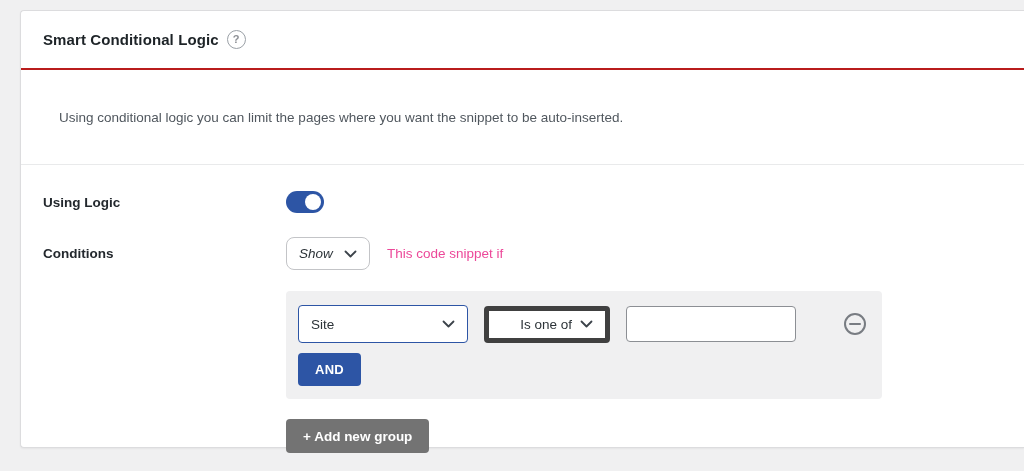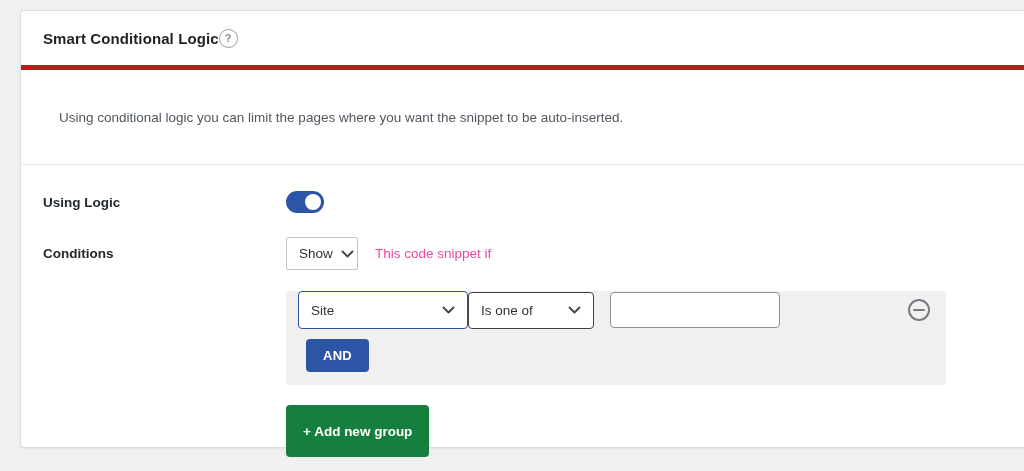--- a/index.html
+++ b/index.html
@@ -10,22 +10,22 @@
     -webkit-font-smoothing:antialiased;
   }
   .card{
     position:absolute;left:20px;top:10px;width:1004px;height:438px;
     background:#ffffff;border:1px solid #dcdcde;border-right:none;
     border-radius:4px 0 0 4px;
     box-shadow:0 1px 2px rgba(0,0,0,.05);
     box-sizing:border-box;
   }
   .card-header{
-    height:59px;display:flex;align-items:center;
-    padding:0 22px;border-bottom:5px solid #b91c1c;box-sizing:border-box;
+    height:59px;display:flex;align-items:center;gap:8px;
+    padding:0 22px;border-bottom:2px solid #b91c1c;box-sizing:border-box;
   }
   .card-title{
     margin:0;font-size:15px;font-weight:700;color:#1d2327;letter-spacing:.1px;
   }
   .help-badge{
     width:17px;height:17px;border:1.6px solid #9aa0a6;border-radius:50%;
     display:inline-flex;align-items:center;justify-content:center;
     font-size:11px;font-weight:600;color:#8c8f94;line-height:1;cursor:pointer;
   }
   .desc-section{
@@ -50,53 +50,52 @@
   .row-conditions .row-label{padding-top:9px;}
   .conditions-content{display:flex;flex-direction:column;align-items:flex-start;}
   .select{
     display:inline-flex;align-items:center;justify-content:space-between;
     background:#ffffff;border:1px solid #c3c4c7;border-radius:6px;
     font-size:13.5px;color:#2c3338;box-sizing:border-box;cursor:pointer;
     padding:0 12px;
   }
   .chev{flex-shrink:0;margin-left:8px;}
   .show-row{display:flex;align-items:center;}
-  .select-show{width:72px;height:33px;border-radius:2px;}
+  .select-show{width:84px;height:33px;border-radius:8px;font-style:italic;}
   .hint{margin-left:17px;font-size:13.5px;color:#ec4899;}
   .group-box{
-    margin-top:21px;width:660px;box-sizing:border-box;
-    background:#f0f0f1;border-radius:4px;padding:0 12px 13px;
+    margin-top:21px;width:596px;box-sizing:border-box;
+    background:#f0f0f1;border-radius:4px;padding:14px 12px 13px;
   }
   .group-row{display:flex;align-items:center;}
   .select-field{
     width:170px;height:38px;border:1.5px solid #2d55a5;border-radius:4px;
   }
   .select-op{
-    width:126px;height:37px;border:1px solid #404040;border-radius:4px;
+    width:126px;height:37px;margin-left:16px;border:5px solid #404040;border-radius:4px;justify-content:flex-end;
   }
   .value-input{
     width:170px;height:36px;margin-left:16px;border:1px solid #8c8f94;border-radius:4px;
     box-sizing:border-box;background:#ffffff;padding:0 10px;font-size:13.5px;
     color:#2c3338;outline:none;font-family:inherit;
   }
   .remove-btn{
     margin-left:auto;margin-right:2px;width:26px;height:26px;padding:0;
     background:transparent;border:none;cursor:pointer;display:flex;
     align-items:center;justify-content:center;
   }
   .and-btn{
     margin-top:10px;height:33px;min-width:63px;padding:0 16px;
     background:#2d55a5;border:none;border-radius:4px;color:#ffffff;
     font-size:13px;font-weight:700;letter-spacing:.2px;cursor:pointer;
     font-family:inherit;
-    margin-left:8px;
   }
   .add-group-btn{
-    margin-top:20px;height:52px;padding:0 17px;
-    background:#15803d;border:none;border-radius:4px;color:#ffffff;
+    margin-top:20px;height:34px;padding:0 17px;
+    background:#737373;border:none;border-radius:4px;color:#ffffff;
     font-size:13.5px;font-weight:700;cursor:pointer;font-family:inherit;
   }
 </style>
 </head>
 <body>
 
 <div class="card">
 
   <div class="card-header">
     <h2 class="card-title">Smart Conditional Logic</h2>

